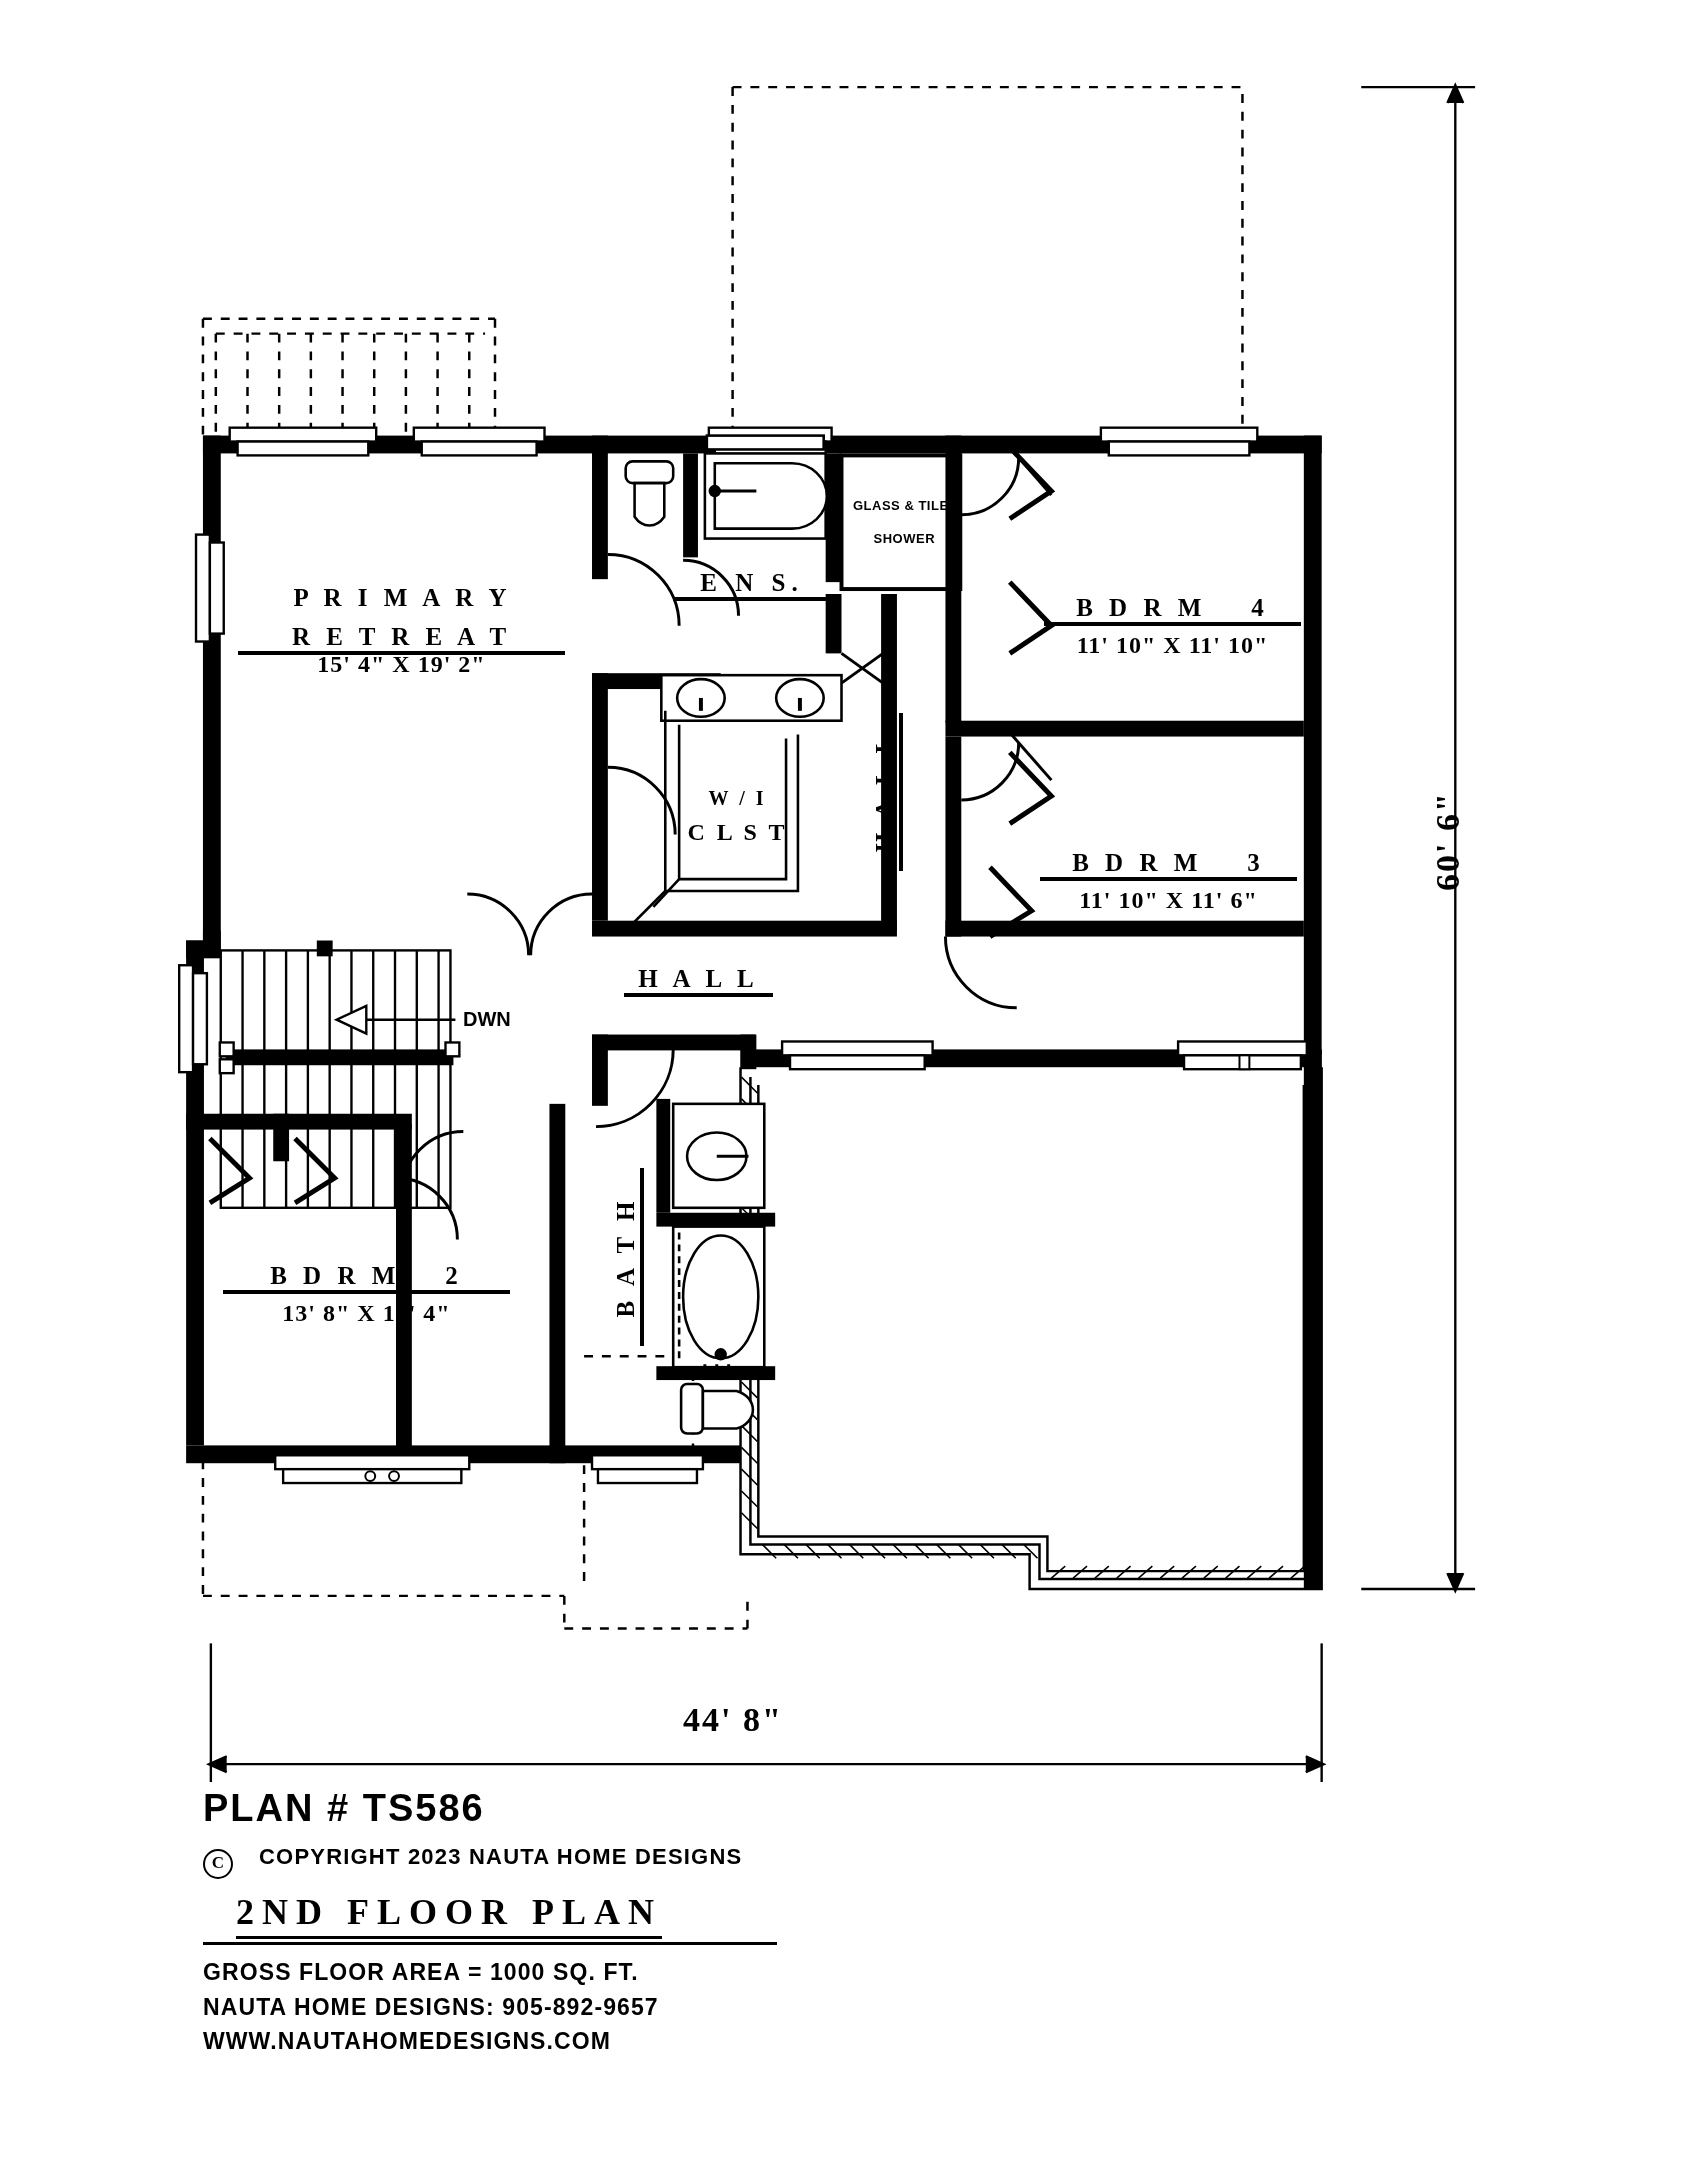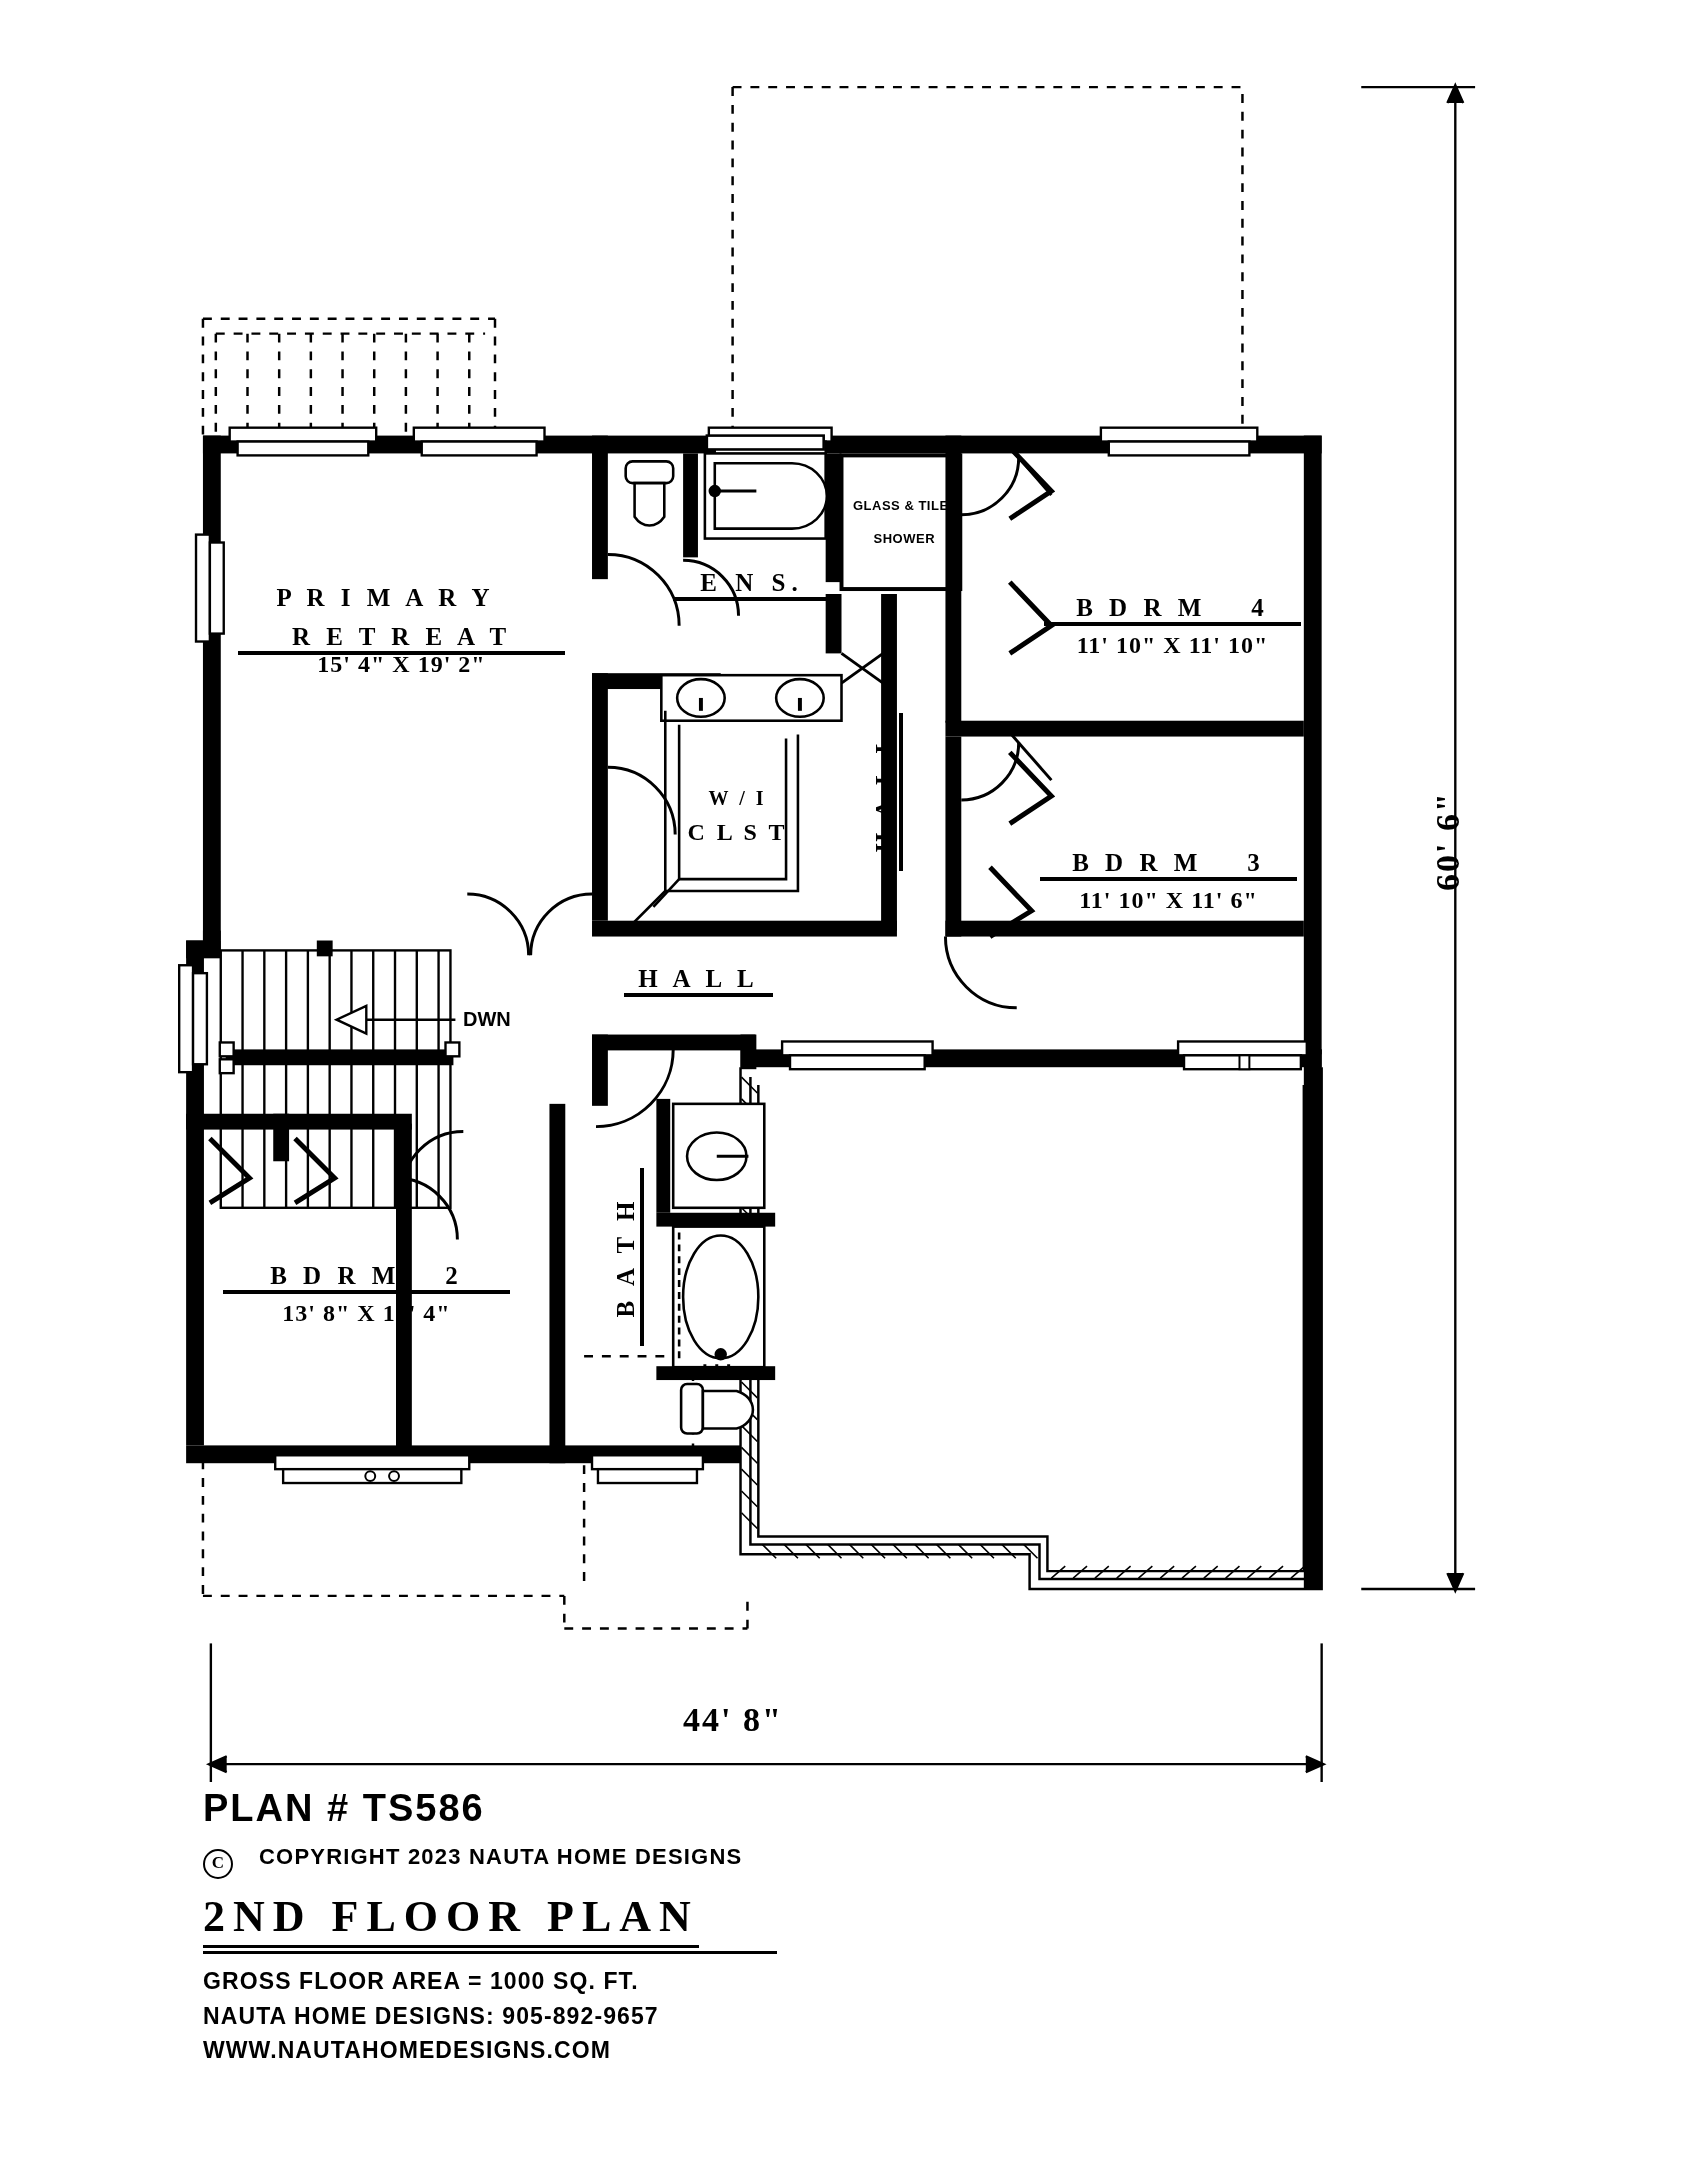--- a/index.html
+++ b/index.html
@@ -9,21 +9,21 @@
   .txt{position:absolute;color:#000;font-family:"Liberation Serif",serif;white-space:pre;}
   .roomname{font-weight:bold;letter-spacing:5px;font-size:25px;text-align:center;}
   .roomdim{font-weight:bold;letter-spacing:1px;font-size:24px;text-align:center;}
   .tiny{font-family:"Liberation Sans",sans-serif;font-weight:bold;font-size:13px;letter-spacing:0.5px;line-height:1.25;}
   .dwn{font-family:"Liberation Sans",sans-serif;font-weight:bold;font-size:20px;}
   .dimtxt{font-weight:bold;font-size:34px;letter-spacing:2px;}
   .vert{transform:rotate(-90deg);transform-origin:left top;}
   .titleblk{position:absolute;left:203px;top:1787px;}
   .t-plan{font-size:38px;font-weight:bold;letter-spacing:2px;font-family:"Liberation Sans",sans-serif;}
   .t-copy{font-size:22px;font-weight:bold;letter-spacing:1.2px;font-family:"Liberation Sans",sans-serif;}
-  .t-big{font-size:44px;font-weight:bold;letter-spacing:8px;font-family:"Liberation Serif",serif;}
+  .t-big{font-size:36px;font-weight:bold;letter-spacing:8px;font-family:"Liberation Serif",serif;margin-left:33px;}
   .t-sm{font-size:23px;font-weight:bold;letter-spacing:1.1px;font-family:"Liberation Sans",sans-serif;line-height:1.5;}
   .cmark{display:inline-block;width:26px;height:26px;border:2.5px solid #000;border-radius:50%;
          text-align:center;line-height:24px;font-size:17px;font-weight:bold;vertical-align:-4px;}
   .bigrule{border-bottom:3px solid #000;display:inline-block;padding-bottom:3px;}
 </style>
 </head>
 <body>
 
 <div id="sheet">
 
@@ -291,21 +291,21 @@
     <rect x="222" y="1070" width="14" height="14" fill="#fff" stroke="#000" stroke-width="2.4"></rect>
     <rect x="450" y="1053" width="14" height="14" fill="#fff" stroke="#000" stroke-width="2.4"></rect>
   </g>
   <g stroke="#000" stroke-width="2.4" fill="none">
     <path d="M 460 1030 L 370 1030"></path>
     <path d="M 370 1016 L 370 1044 L 340 1030 Z" fill="#fff"></path>
   </g>
 
 </svg>
 
-<div class="txt roomname" style="left:222px; top:584px; width:327px;">P R I M A R Y</div>
+<div class="txt roomname" style="left:239px; top:584px; width:327px;">P R I M A R Y</div>
 <div class="txt roomname" style="left:238px; top:616px; width:327px; border-bottom:4px solid #000;margin-top:7px;">R E T R E A T</div>
 <div class="txt roomdim" style="left:238px; top:651px; width:327px;">15' 4" X 19' 2"</div>
 
 <div class="txt roomname" style="left:673px; top:569px; width:158px; border-bottom:4px solid #000; letter-spacing:6px;">E N S.</div>
 
 <div class="txt roomname" style="left:673px; top:787px; width:129px; letter-spacing:3px; font-size:20px;">W / I</div>
 <div class="txt roomname" style="left:673px; top:819px; width:129px; letter-spacing:3px; font-size:24px;">C L S T</div>
 
 <div class="txt tiny" style="left:853px; top:498px; width:109px;"><span>GLASS &amp; TILE</span><br>
      <span>SHOWER</span></div>

